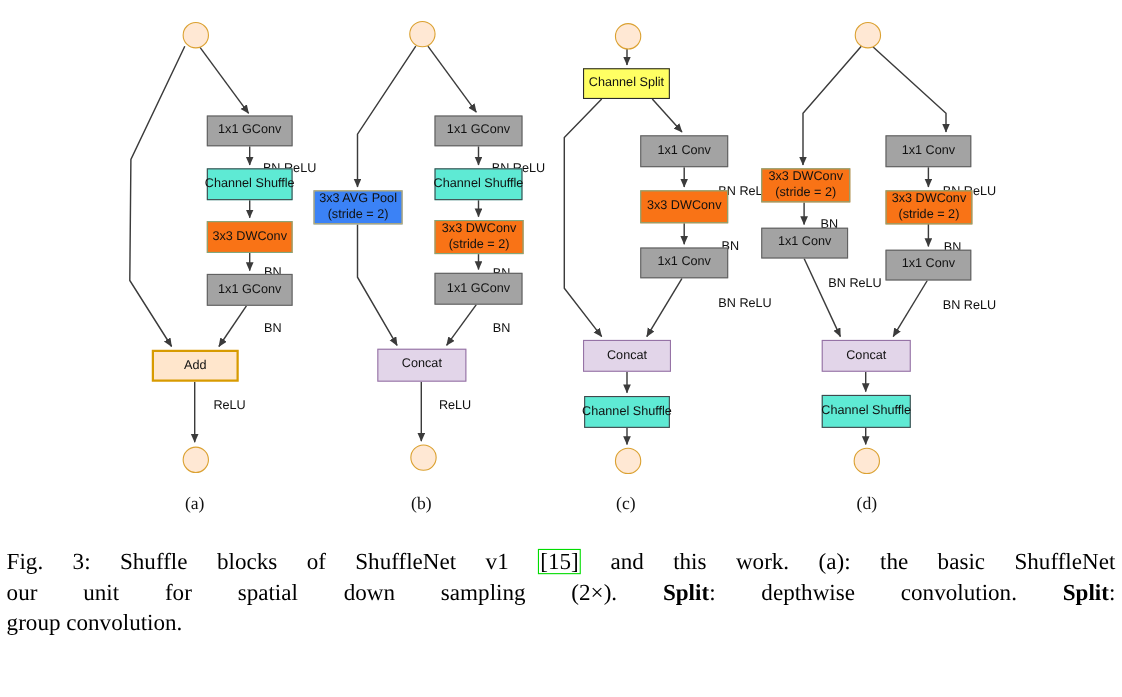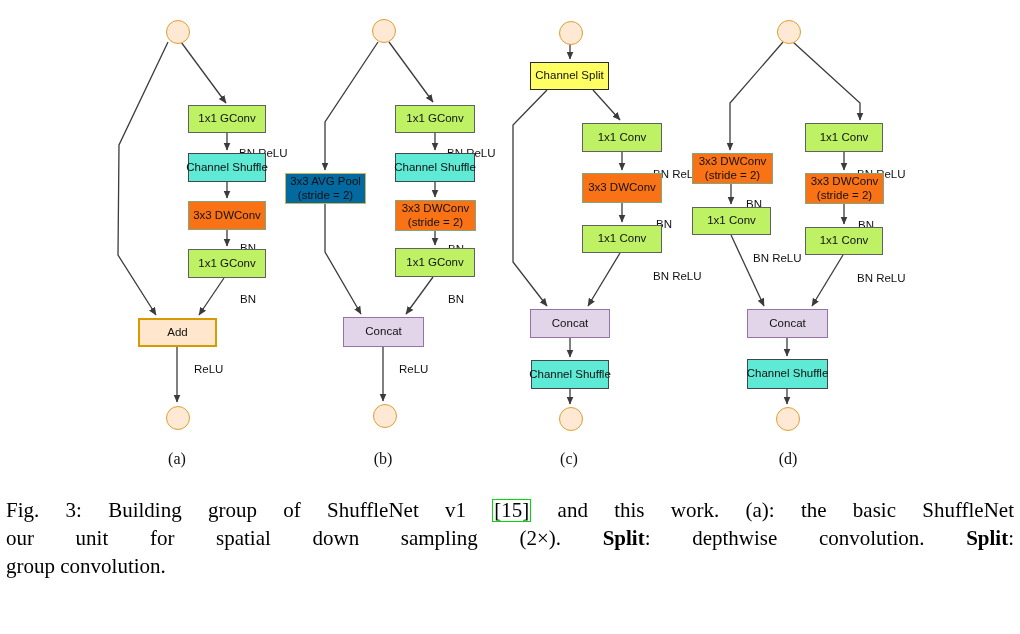--- a/index.html
+++ b/index.html
@@ -4,24 +4,24 @@
 <style>
   html,body{margin:0;padding:0;background:#ffffff;}
   .screen{position:relative;width:1020px;height:634px;background:#ffffff;overflow:hidden;
           font-family:"Liberation Sans",sans-serif;color:#111;}
   .fig-area{position:absolute;left:0;top:0;width:1020px;height:492px;}
   .edges{position:absolute;left:0;top:0;}
   .node{position:absolute;box-sizing:border-box;border:1.5px solid #616161;
         display:flex;flex-direction:column;align-items:center;justify-content:center;
         text-align:center;font-size:11.5px;line-height:1.2;color:#111;}
   .node span{display:block;white-space:nowrap;}
-  .pink  {background:#bef264;border-color:#616161;}
+  .pink  {background:#a3a3a3;border-color:#616161;}
   .blue  {background:#5eead4;border-color:#42474c;}
   .green {background:#f97316;border-color:#80a87e;}
-  .yellow{background:#0369a1;border-color:#d2b356;}
+  .yellow{background:#3b82f6;border-color:#d2b356;}
   .split {background:#ffff63;border-color:#2b2b2b;}
   .addbox{background:#ffe6cc;border-color:#d79b00;border-width:2px;}
   .concat{background:#e2d5e9;border-color:#9673a6;}
   .term{position:absolute;width:22px;height:22px;border-radius:50%;
         background:#ffe8d4;border:1.5px solid #dba131;box-sizing:content-box;}
   .elabel{position:absolute;font-size:11.5px;color:#111;white-space:nowrap;margin-top:12px;}
   .sublabel{position:absolute;width:60px;text-align:center;
             font-family:"Liberation Serif",serif;font-size:16px;color:#111;}
   .caption{position:absolute;left:6px;top:496px;width:1008px;
            font-family:"Liberation Serif",serif;font-size:21px;color:#000;}
@@ -185,17 +185,17 @@
         <span>Concat</span>
       </div>
     <div class="node blue" style="left:747px;top:359px;width:81px;height:30px">
         <span>Channel Shuffle</span>
       </div>
     <div class="term" style="left:776px;top:407px"></div>
     <div class="sublabel" style="left:758px;top:450px">(d)</div>
   </div>
 
   <div class="caption">
-    <div class="cap-line just"><span>Fig. 3: Building group of ShuffleNet v1 </span><span class="cite">[15]</span><span> and this work. (a): the basic ShuffleNet</span></div>
+    <div class="cap-line just"><span>Fig. 3: Shuffle blocks of ShuffleNet v1 </span><span class="cite">[15]</span><span> and this work. (a): the basic ShuffleNet</span></div>
     <div class="cap-line just"><span>our unit for spatial down sampling (2×). </span><b>Split</b><span>: depthwise convolution. </span><b>Split</b><span>:</span></div>
     <div class="cap-line">group convolution.</div>
   </div>
 </div>
 
 </body></html>

